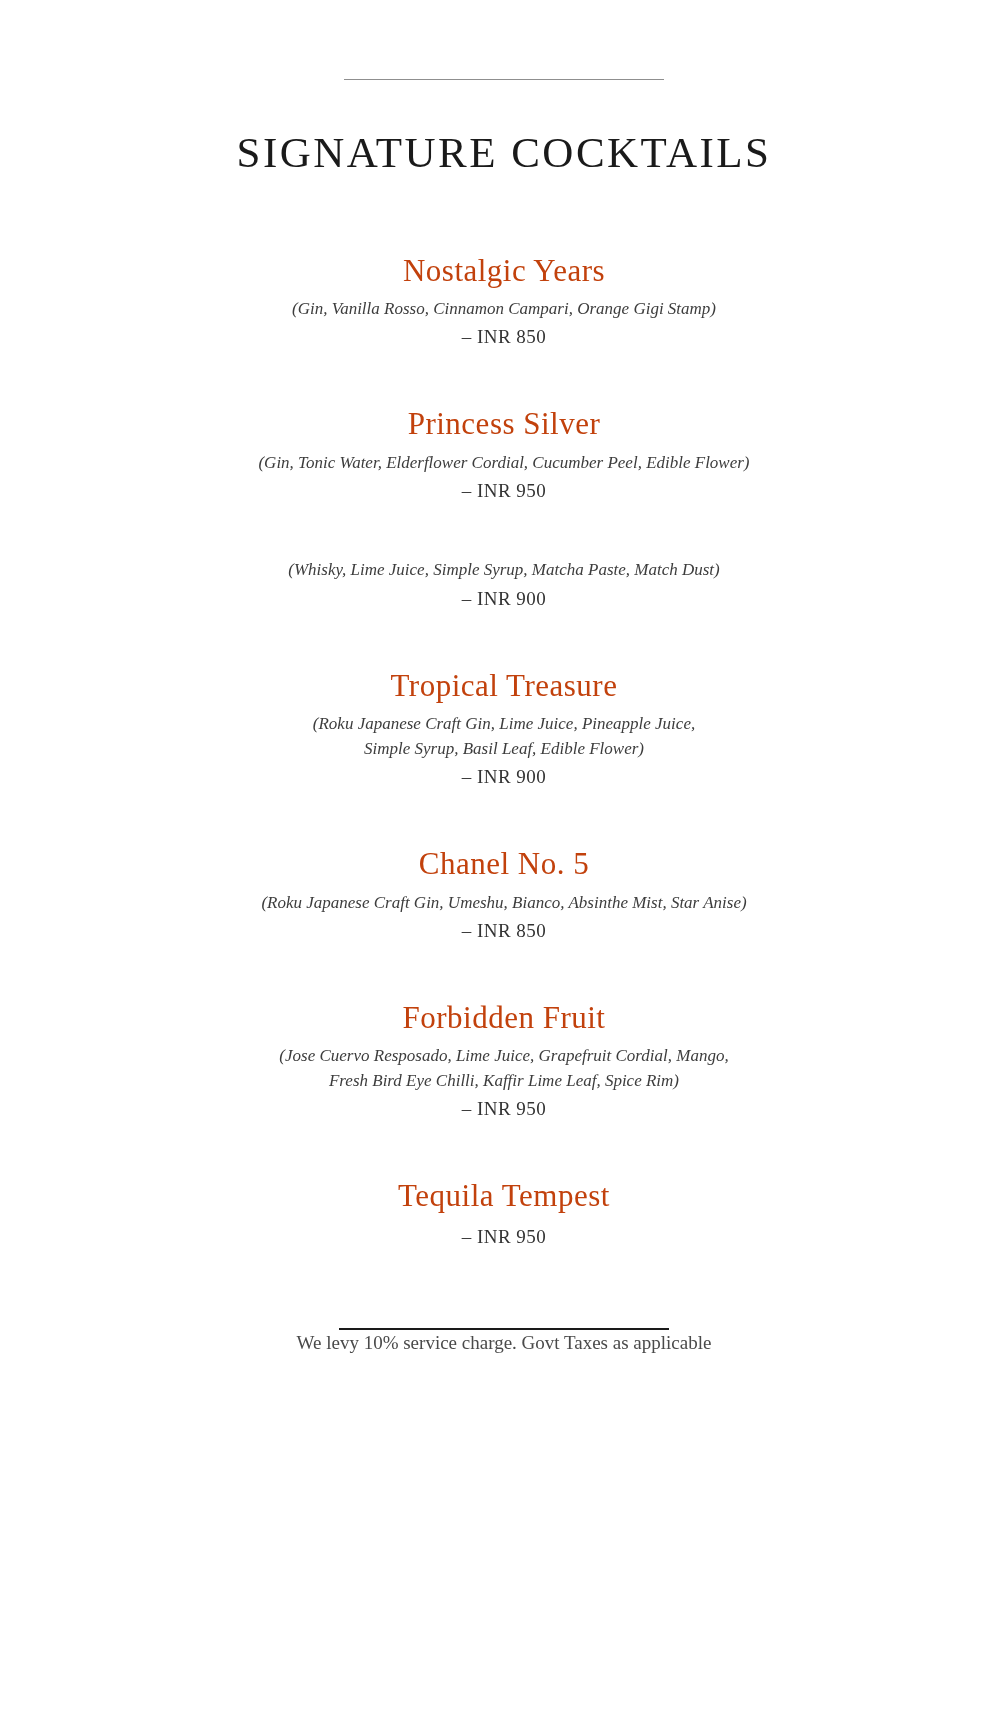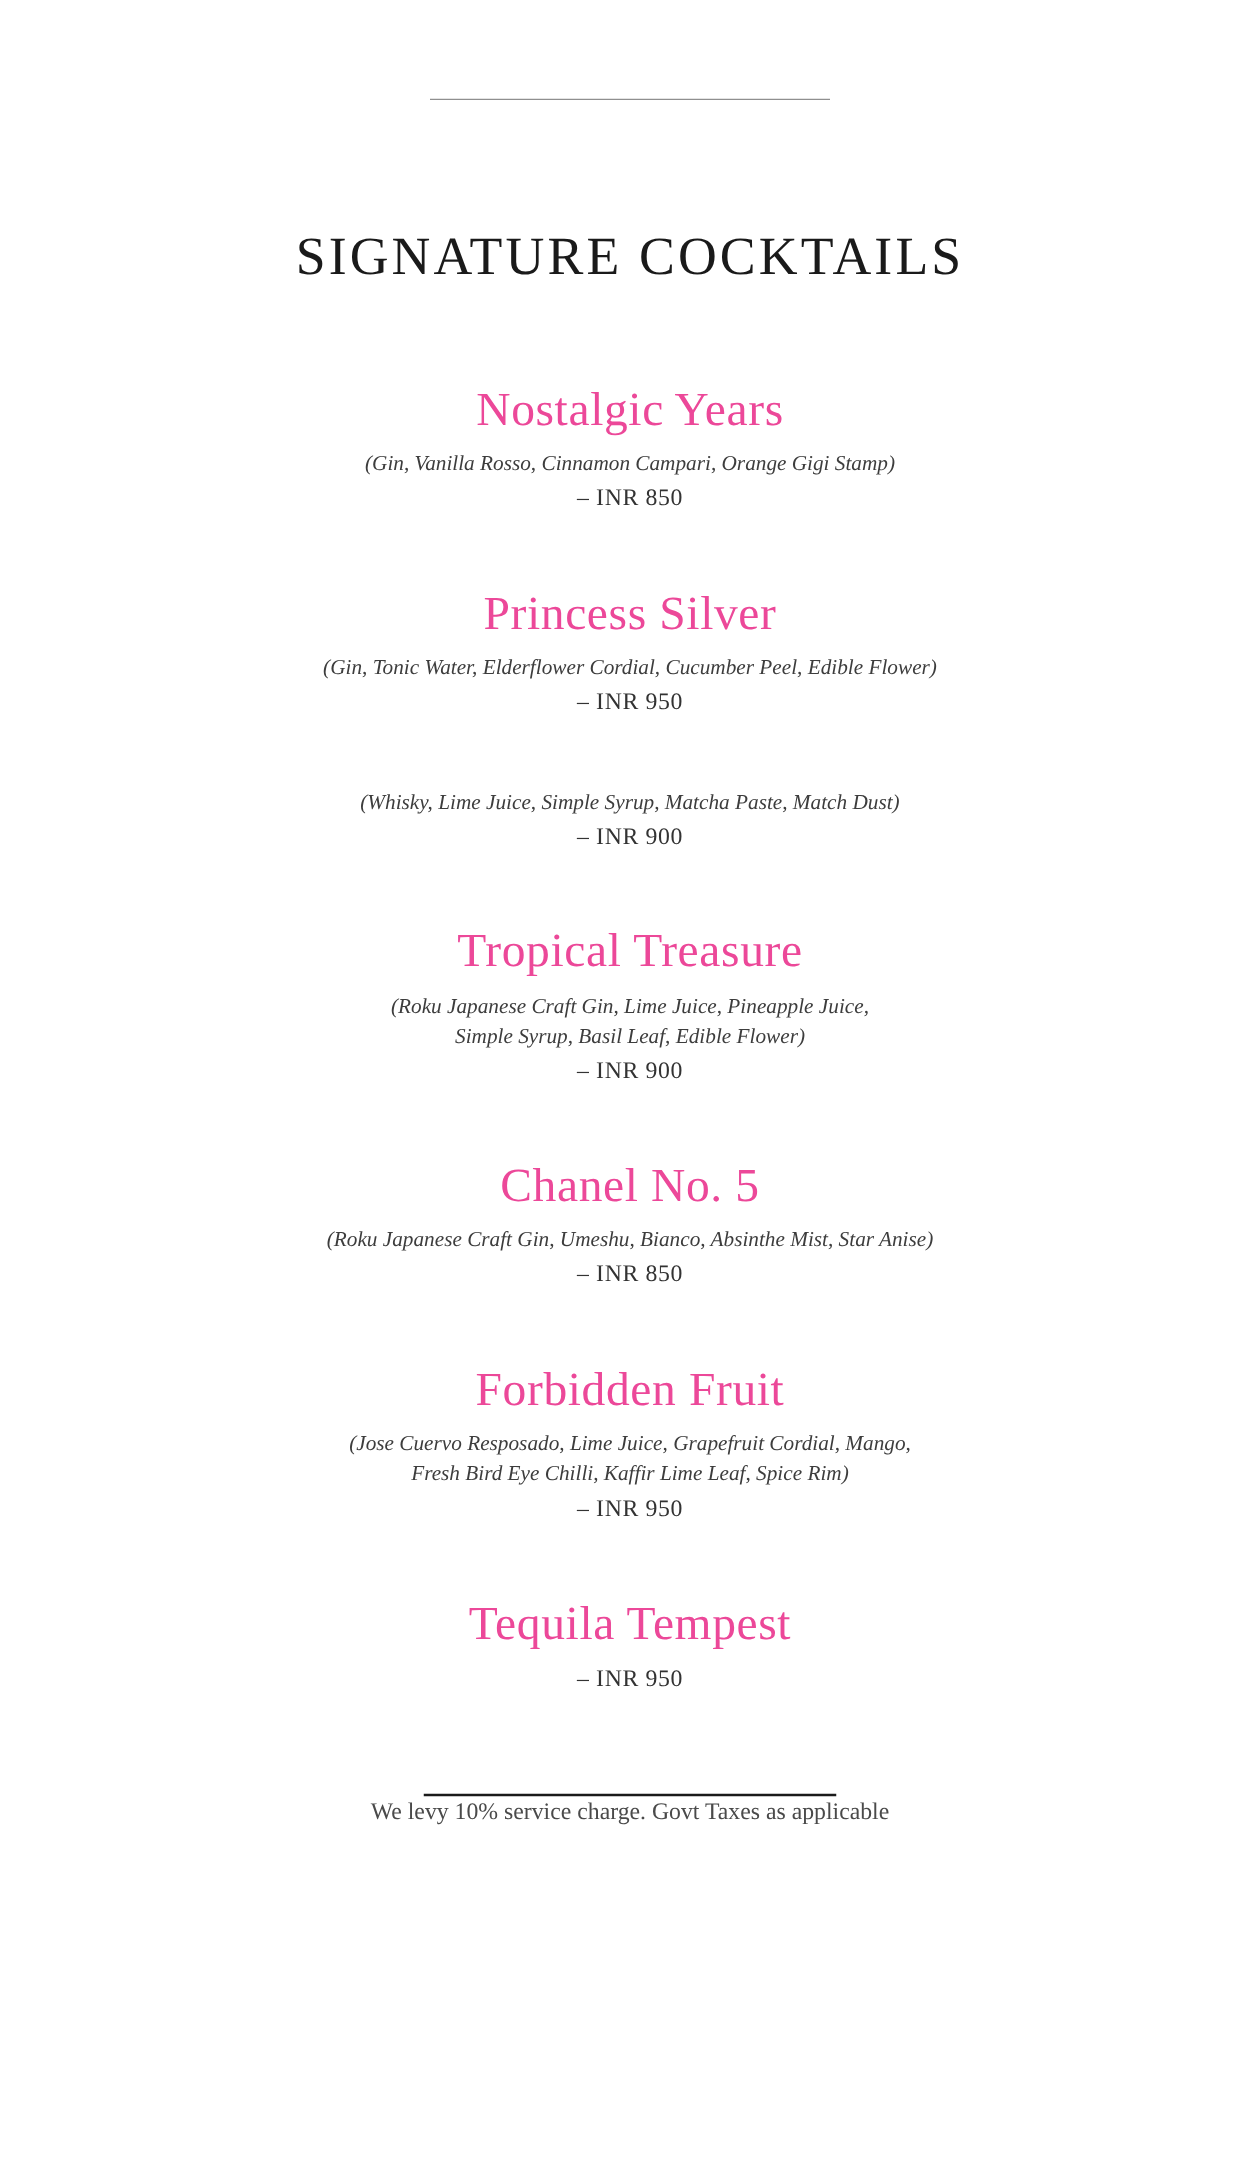--- a/index.html
+++ b/index.html
@@ -17,39 +17,39 @@
     height: 100%;
     text-align: center;
   }
   .top-divider {
     width: 320px;
     height: 1px;
     background: #8f8f8f;
     margin: 79px auto 0 auto;
   }
   .menu-title {
-    margin-top: 100px;
+    margin-top: 47px;
     font-size: 43px;
     font-weight: 400;
     line-height: 1.2;
     letter-spacing: 2.5px;
     color: #1a1a1a;
   }
   .menu-list {
     margin-top: 72px;
   }
   .menu-item {
     margin-bottom: 53px;
   }
   .item-name {
-    font-size: 38px;
+    font-size: 31px;
     font-weight: 400;
     line-height: 1.3;
     letter-spacing: 0.5px;
-    color: #ec4899;
+    color: #c2410c;
     margin-bottom: 6px;
   }
   .item-ingredients {
     font-size: 17px;
     font-style: italic;
     line-height: 1.44;
     color: #3d3d3d;
     margin-bottom: 2px;
     white-space: pre-line;
   }

